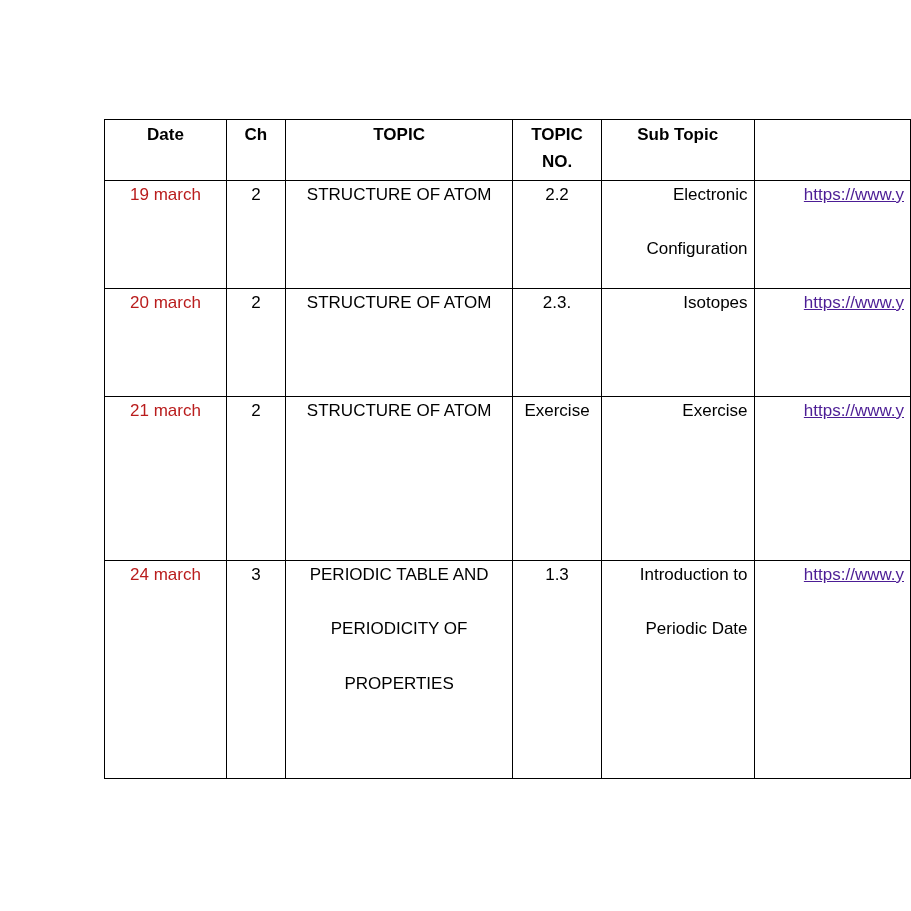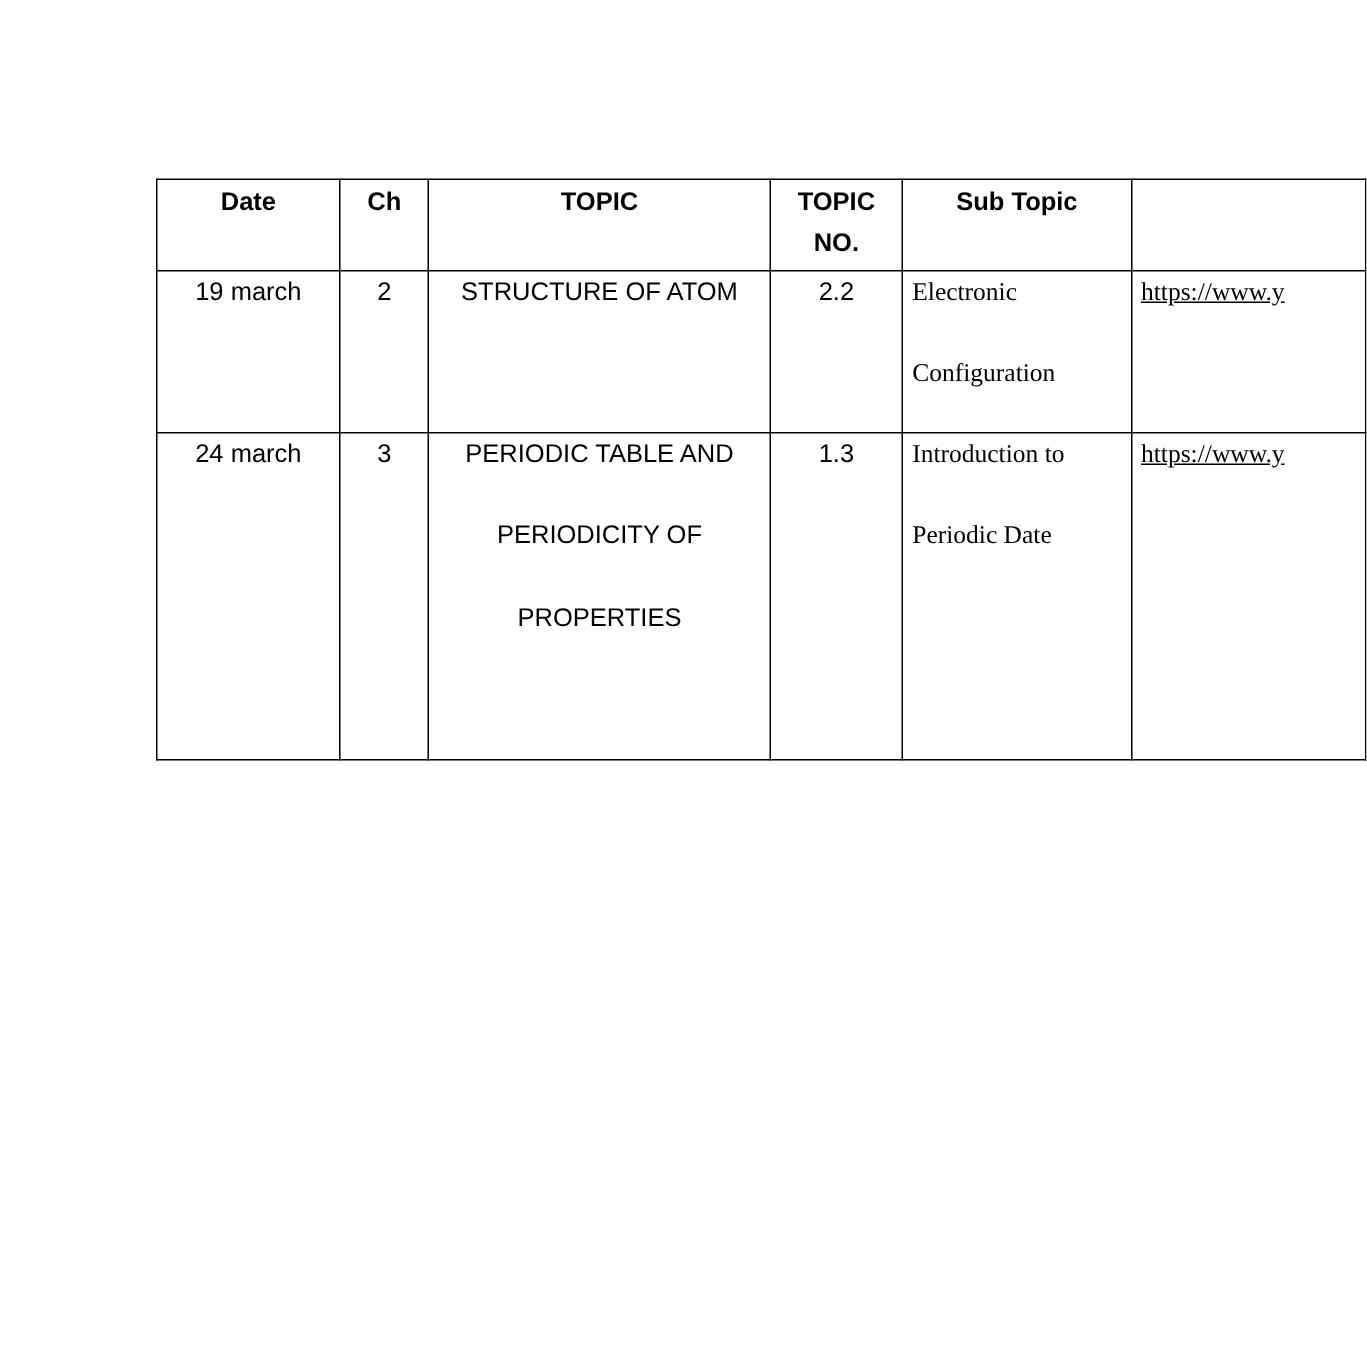--- a/index.html
+++ b/index.html
@@ -49,24 +49,24 @@
       padding: 0 6px;
       overflow: hidden;
     }
     table.plan th {
       font-weight: bold;
       text-align: center;
       line-height: 28px;
       padding-top: 1px;
     }
     td.center { text-align: center; }
-    td.left { text-align: left; font-family: Liberation Serif, serif; }
-    .date { color: #000000; margin-left: 27px; }
+    td.left { text-align: right; }
+    .date { color: #b91c1c; margin-left: 27px; }
     .link {
-      color: #000000;
+      color: #4c1d95;
       text-decoration: underline;
       white-space: nowrap;
     }
     .row-1 td { height: 107px; padding-top: 0; }
     .row-2 td { height: 107px; }
     .row-3 td { height: 163px; }
     .row-4 td { height: 217px; }
   </style>
 </head>
 <body>
@@ -107,21 +107,49 @@
         <td class="center">2.2</td>
         <td class="left">
           <div>Electronic</div>
           <div style="margin-top:27px">Configuration</div>
         </td>
         <td class="left">
           <a class="link">https://www.y</a>
         </td>
       </tr>
 
+      <tr class="row-2">
+        <td class="center date">20 march</td>
+        <td class="center">2</td>
+        <td class="center">
+          <div>STRUCTURE OF ATOM</div>
+        </td>
+        <td class="center">2.3.</td>
+        <td class="left">
+          <div>Isotopes</div>
+        </td>
+        <td class="left">
+          <a class="link">https://www.y</a>
+        </td>
+      </tr>
 
+      <tr class="row-3">
+        <td class="center date">21 march</td>
+        <td class="center">2</td>
+        <td class="center">
+          <div>STRUCTURE OF ATOM</div>
+        </td>
+        <td class="center" style="padding:0 2px">Exercise</td>
+        <td class="left">
+          <div>Exercise</div>
+        </td>
+        <td class="left">
+          <a class="link">https://www.y</a>
+        </td>
+      </tr>
 
       <tr class="row-4">
         <td class="center date">24 march</td>
         <td class="center">3</td>
         <td class="center">
           <div>PERIODIC TABLE AND</div>
           <div style="margin-top:27px">PERIODICITY OF</div>
           <div style="margin-top:28px">PROPERTIES</div>
         </td>
         <td class="center">1.3</td>

